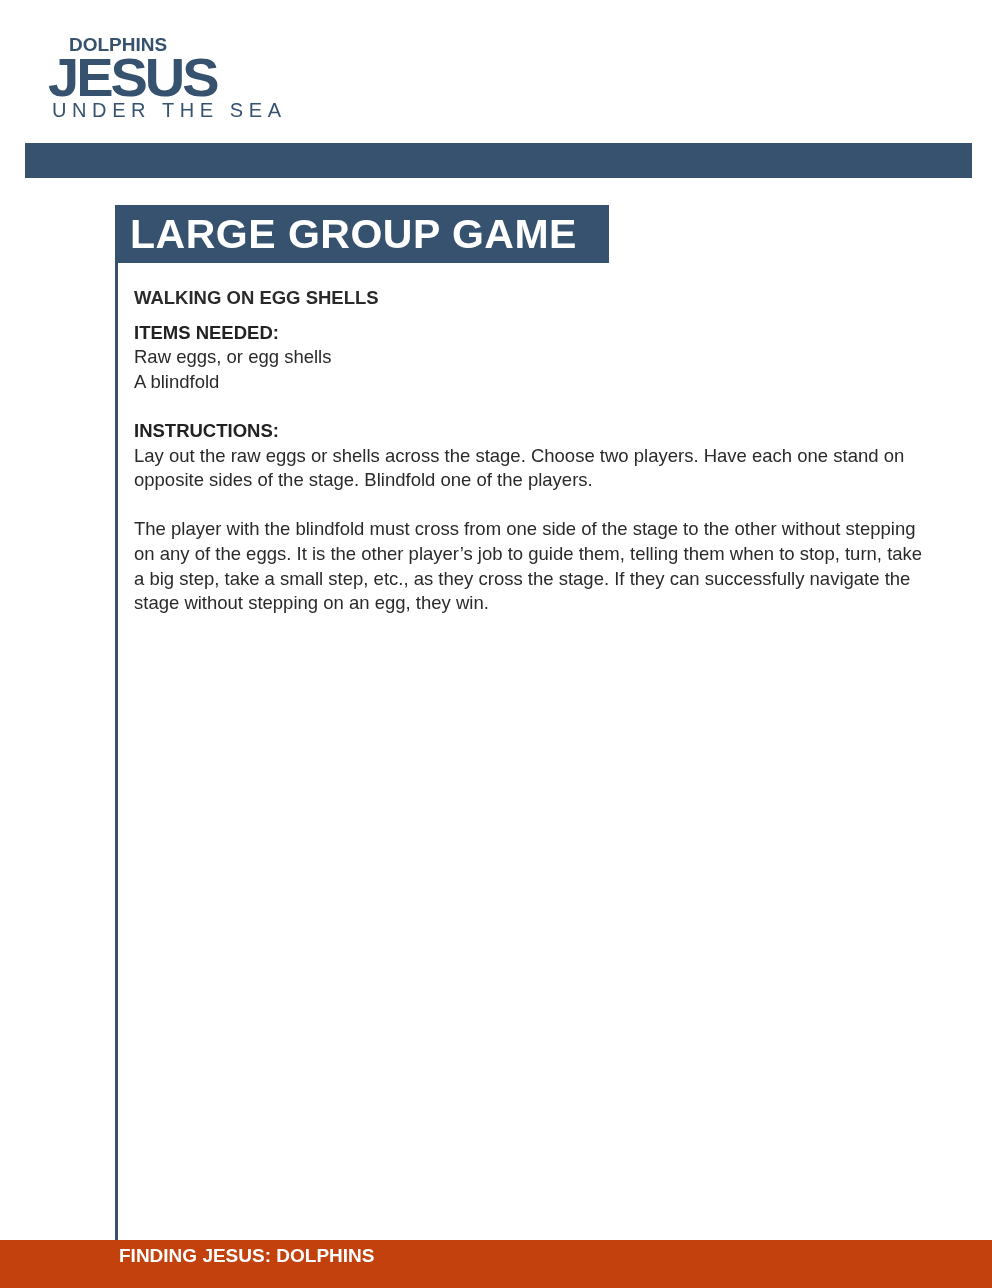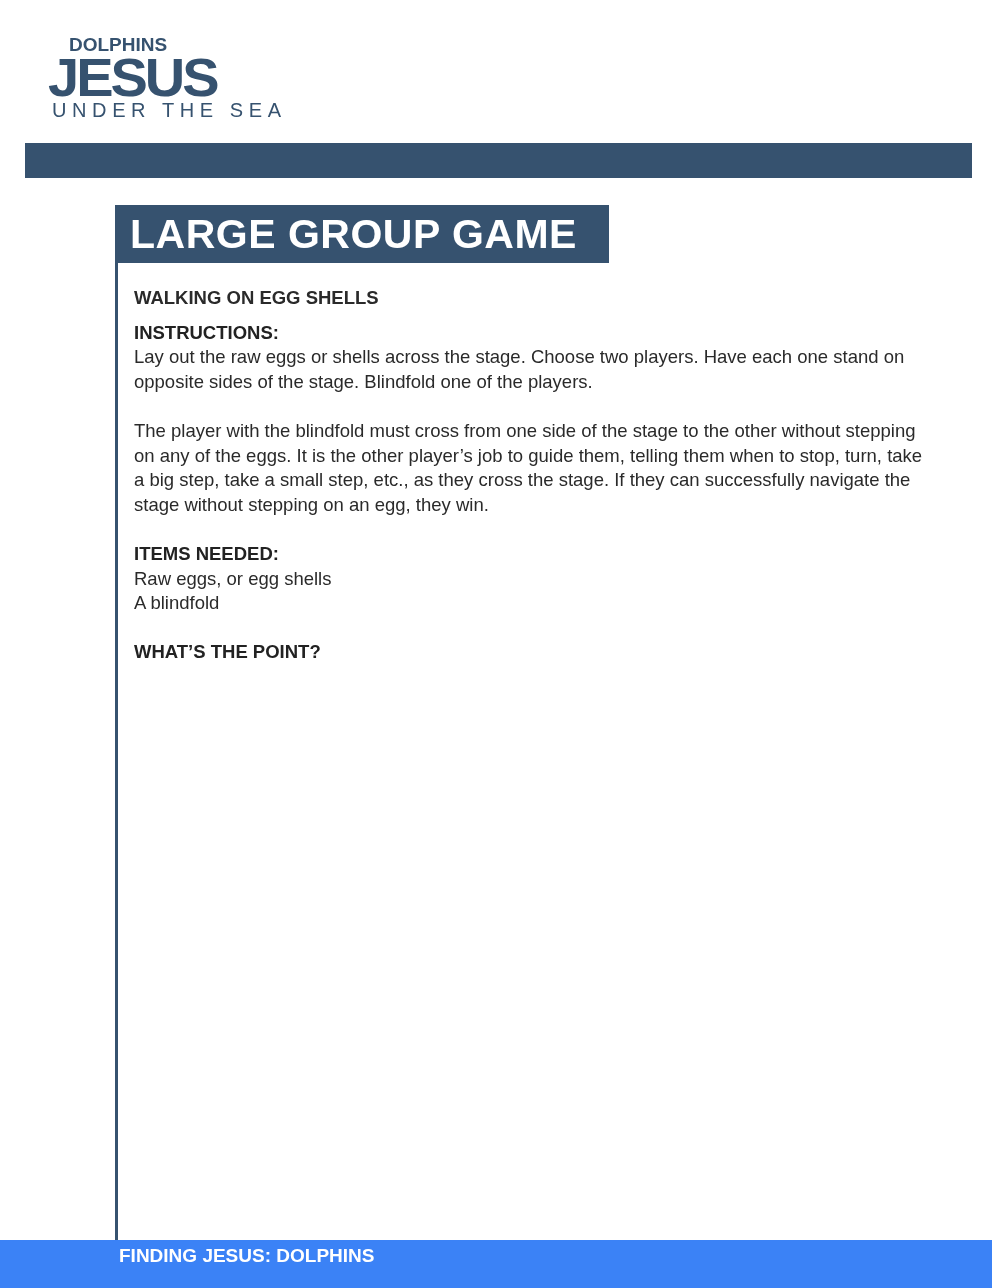--- a/index.html
+++ b/index.html
@@ -18,21 +18,21 @@
   .title-box span {
     position: absolute; left: 15px; top: 5px; font-weight: bold; font-size: 41px; color: #fff; line-height: 48px; letter-spacing: 0.5px; white-space: nowrap;
   }
   .vline { position: absolute; left: 115px; top: 205px; width: 3px; height: 1040px; background: #36526f; }
   .content { position: absolute; left: 134px; top: 286px; width: 790px; font-size: 18.5px; line-height: 24.6px; color: #2a2a2a; }
   .content .game-title { font-weight: bold; margin: 0 0 10px 0; }
   .section { margin-bottom: 24.6px; }
   .section h3 { font-weight: bold; font-size: 18.5px; margin: 0; line-height: 24.6px; color: #222; }
   .section p { margin: 0; }
   .section p + p { margin-top: 24.6px; }
-  .footer { position: absolute; left: 0; top: 1240px; width: 992px; height: 48px; background: #3b82f6; }
+  .footer { position: absolute; left: 0; top: 1240px; width: 992px; height: 48px; background: #c2410c; }
   .footer span { position: absolute; left: 119px; top: 4px; color: #fff; font-weight: bold; font-size: 19px; line-height: 24px; white-space: nowrap; }
 </style>
 </head>
 <body>
 
 <div class="logo">
   <div class="l1">DOLPHINS</div>
   <div class="l2">JESUS</div>
   <div class="l3">UNDER THE SEA</div>
 </div>
@@ -42,32 +42,31 @@
 <div class="vline"></div>
 
 <div class="title-box">
   <span>LARGE GROUP GAME</span>
 </div>
 
 <div class="content">
   <div class="game-title">WALKING ON EGG SHELLS</div>
 
   <div class="section">
+    <h3>ITEMS NEEDED:</h3>
+    <p>Raw eggs, or egg shells</p>
+    <p style="margin-top:0">A blindfold</p>
+  </div>
+
+  <div class="section">
     <h3>INSTRUCTIONS:</h3>
     <p>Lay out the raw eggs or shells across the stage. Choose two players. Have each one stand on opposite sides of the stage. Blindfold one of the players.</p>
     <p>The player with the blindfold must cross from one side of the stage to the other without stepping on any of the eggs. It is the other player’s job to guide them, telling them when to stop, turn, take a big step, take a small step, etc., as they cross the stage. If they can successfully navigate the stage without stepping on an egg, they win.</p>
   </div>
 
-  <div class="section">
-    <h3>ITEMS NEEDED:</h3>
-    <p>Raw eggs, or egg shells</p>
-    <p style="margin-top:0">A blindfold</p>
-  </div>
-
 
   <div class="section">
-    <h3>WHAT’S THE POINT?</h3>
   </div>
 </div>
 
 <div class="footer">
   <span>FINDING JESUS: DOLPHINS</span>
 </div>
 
 </body></html>

